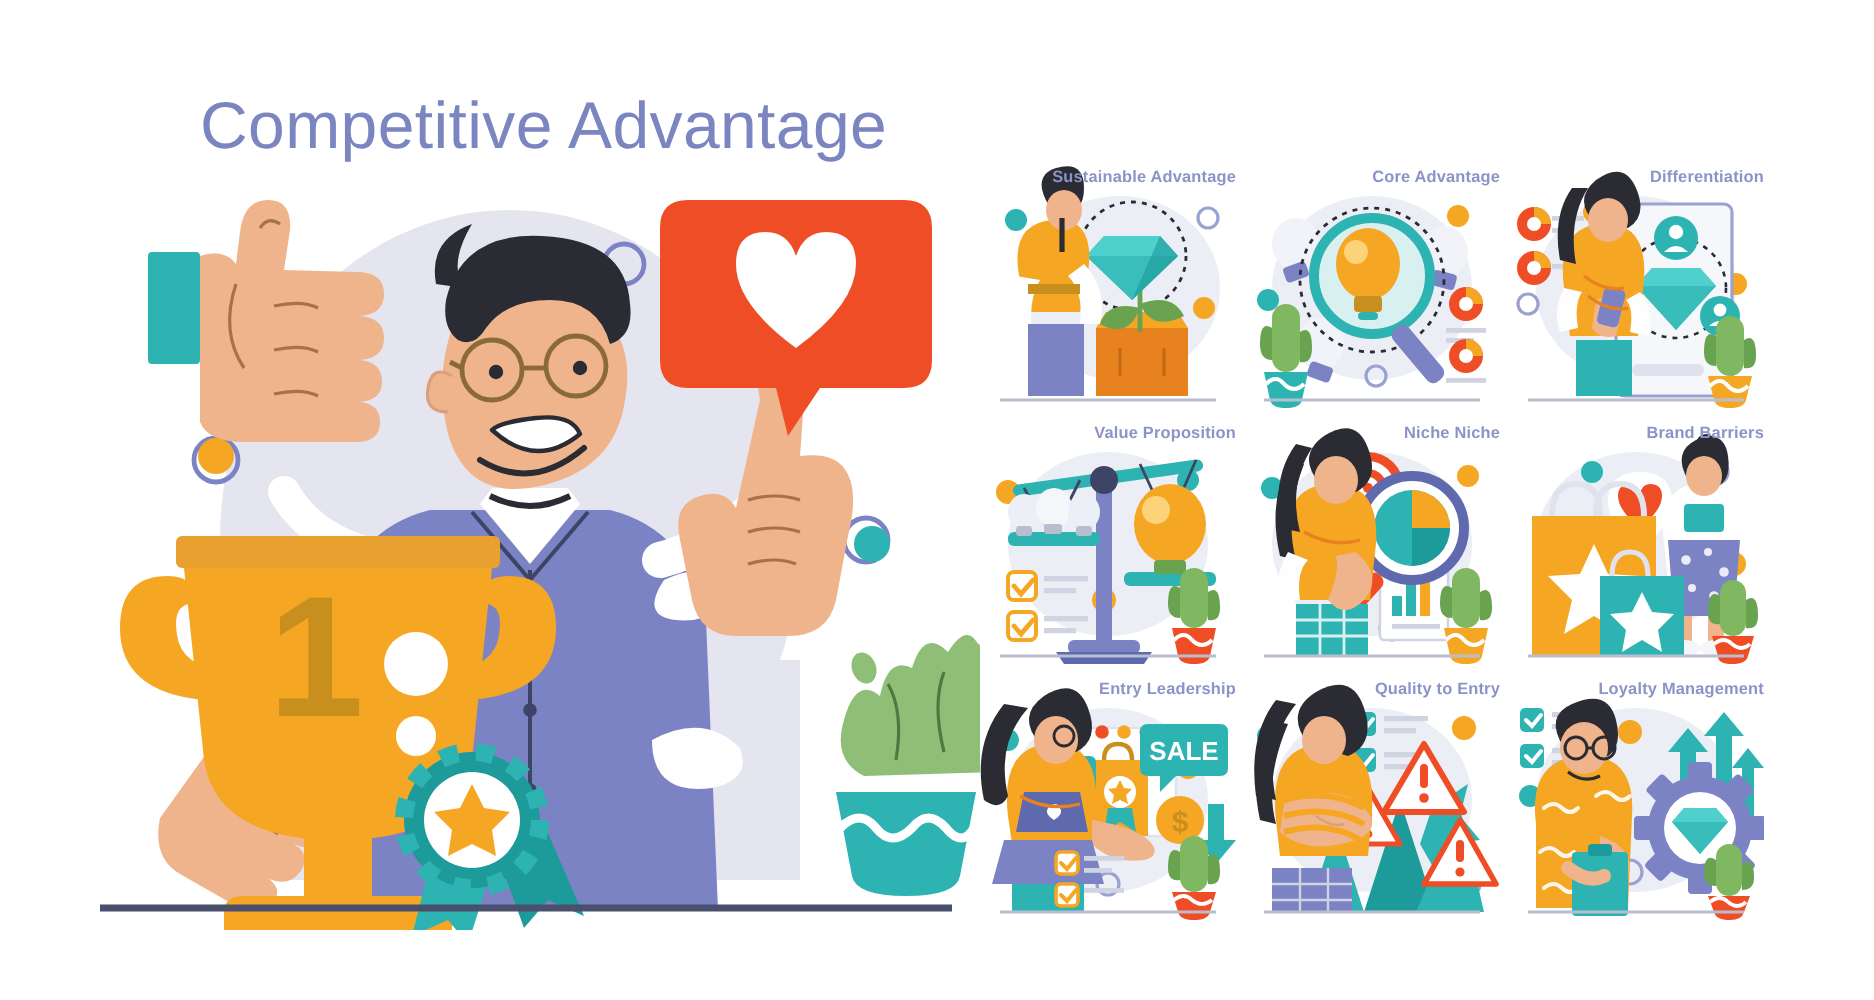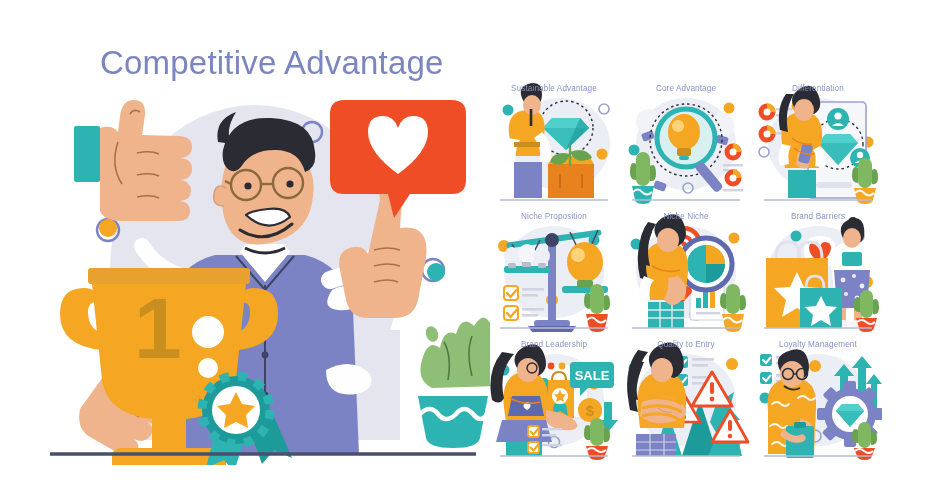--- a/index.html
+++ b/index.html
@@ -36,26 +36,27 @@
     grid-template-rows:repeat(3,128px);
     column-gap:4px;row-gap:0px;
   }
   .card{
     position:relative;
     width:128px;height:128px;
     overflow:hidden;
   }
   .card-title{
     position:absolute;top:2px;left:0;width:100%;
-    text-align:center;
+    text-align:right;
     font-size:8.2px;
     color:#8b93c9;
     letter-spacing:.1px;
     z-index:5;
     pointer-events:none;
+    font-weight:bold;
   }
   .card svg{position:absolute;left:0;top:0;}
 </style>
 </head>
 <body>
 
 <div id="stage">
 
   <div id="page-title">Competitive Advantage</div>
 
@@ -417,21 +418,21 @@
 
         <g>
           <path d="M100 84 q-6 -4 -6 8 q0 7 6 7 z" fill="#6aa34f"></path>
           <path d="M114 86 q6 -4 6 8 q0 7 -6 6 z" fill="#6aa34f"></path>
           <rect x="100" y="74" width="14" height="30" rx="7" fill="#7fb861"></rect>
           <path d="M96 104 h22 l-3 14 q-1 4 -8 4 q-7 0 -8 -4 z" fill="#ef4d25"></path>
           <path d="M97 110 q5 -5 9 0 q5 5 10 0" fill="none" stroke="#ffffff" stroke-width="2"></path>
         </g>
         <line x1="10" y1="118" x2="118" y2="118" stroke="#b9bdd0" stroke-width="1.5"></line>
       </svg>
-      <div class="card-title">Niche Proposition</div>
+      <div class="card-title">Value Proposition</div>
     </div>
 
     <div class="card">
       <svg width="128" height="128" viewBox="0 0 128 128">
         <ellipse cx="64" cy="62" rx="50" ry="46" fill="#eceef5"></ellipse>
         <circle cx="14" cy="34" r="5.5" fill="#2eb3b3"></circle>
         <circle cx="112" cy="28" r="5.5" fill="#f5a623"></circle>
         <circle cx="74" cy="104" r="6" fill="none" stroke="#9aa2cf" stroke-width="1.6"></circle>
 
         <g>
@@ -608,21 +609,21 @@
 
         <g>
           <path d="M100 88 q-6 -4 -6 8 q0 7 6 6 z" fill="#6aa34f"></path>
           <path d="M114 90 q6 -4 6 8 q0 7 -6 6 z" fill="#6aa34f"></path>
           <rect x="100" y="80" width="14" height="28" rx="7" fill="#7fb861"></rect>
           <path d="M96 108 h22 l-3 10 q-1 4 -8 4 q-7 0 -8 -4 z" fill="#ef4d25"></path>
           <path d="M97 112 q5 -4 9 0 q5 4 10 0" fill="none" stroke="#ffffff" stroke-width="1.8"></path>
         </g>
         <line x1="10" y1="118" x2="118" y2="118" stroke="#b9bdd0" stroke-width="1.5"></line>
       </svg>
-      <div class="card-title">Brand Leadership</div>
+      <div class="card-title">Entry Leadership</div>
     </div>
 
     <div class="card">
       <svg width="128" height="128" viewBox="0 0 128 128">
         <ellipse cx="64" cy="62" rx="50" ry="46" fill="#eceef5"></ellipse>
         <circle cx="12" cy="30" r="5.5" fill="#2eb3b3"></circle>
         <circle cx="110" cy="26" r="6" fill="#f5a623"></circle>
         <circle cx="112" cy="104" r="6" fill="none" stroke="#9aa2cf" stroke-width="1.6"></circle>
 
         <g>

